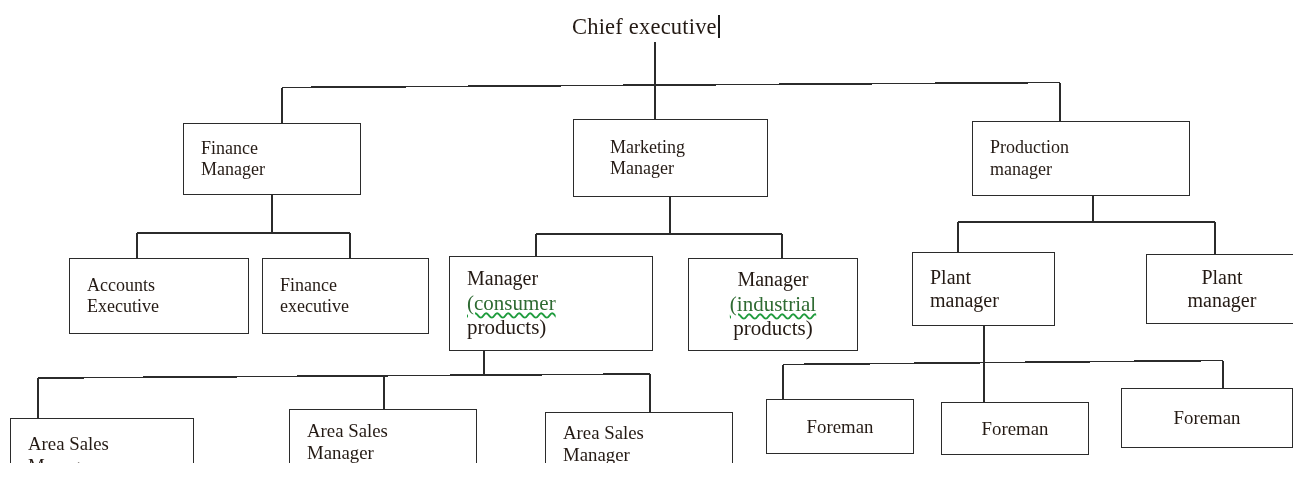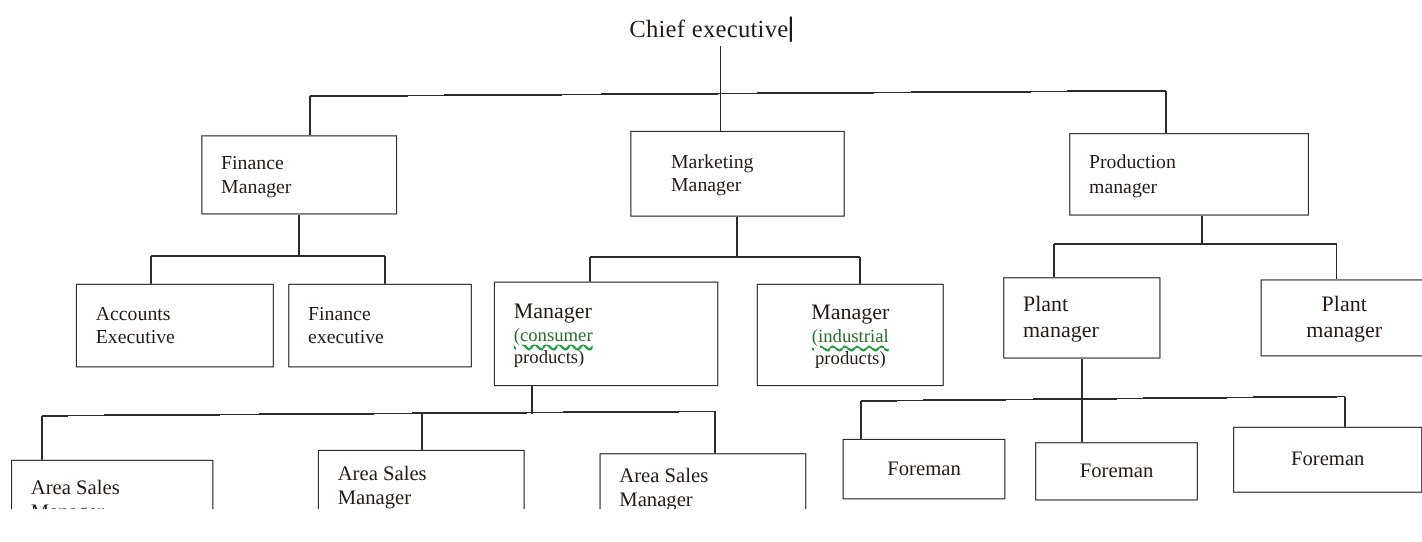--- a/index.html
+++ b/index.html
@@ -58,21 +58,21 @@
   .squiggle {
     color: #2f6b33;
     text-decoration: underline wavy #1f9c3d;
     text-decoration-thickness: 1.6px;
     text-underline-offset: 2px;
   }
   .sz-22 { font-size: 22.5px; }
   .sz-21 { font-size: 18px; font-family: Liberation Serif, serif; }
   .sz-20 { font-size: 20px; }
   .sz-19 { font-size: 18.8px; }
-  .sz-17 { font-size: 17px; }
+  .sz-17 { font-size: 21px; }
 </style>
 </head>
 <body>
 
 <div id="chart-root">
 
   <svg id="connector-layer" width="1293" height="493" viewBox="0 0 1293 493">
     <g stroke="#2b2b2b" stroke-width="1.7" fill="none" shape-rendering="crispEdges">
 
       <path d="M655,42 L655,87"></path>

